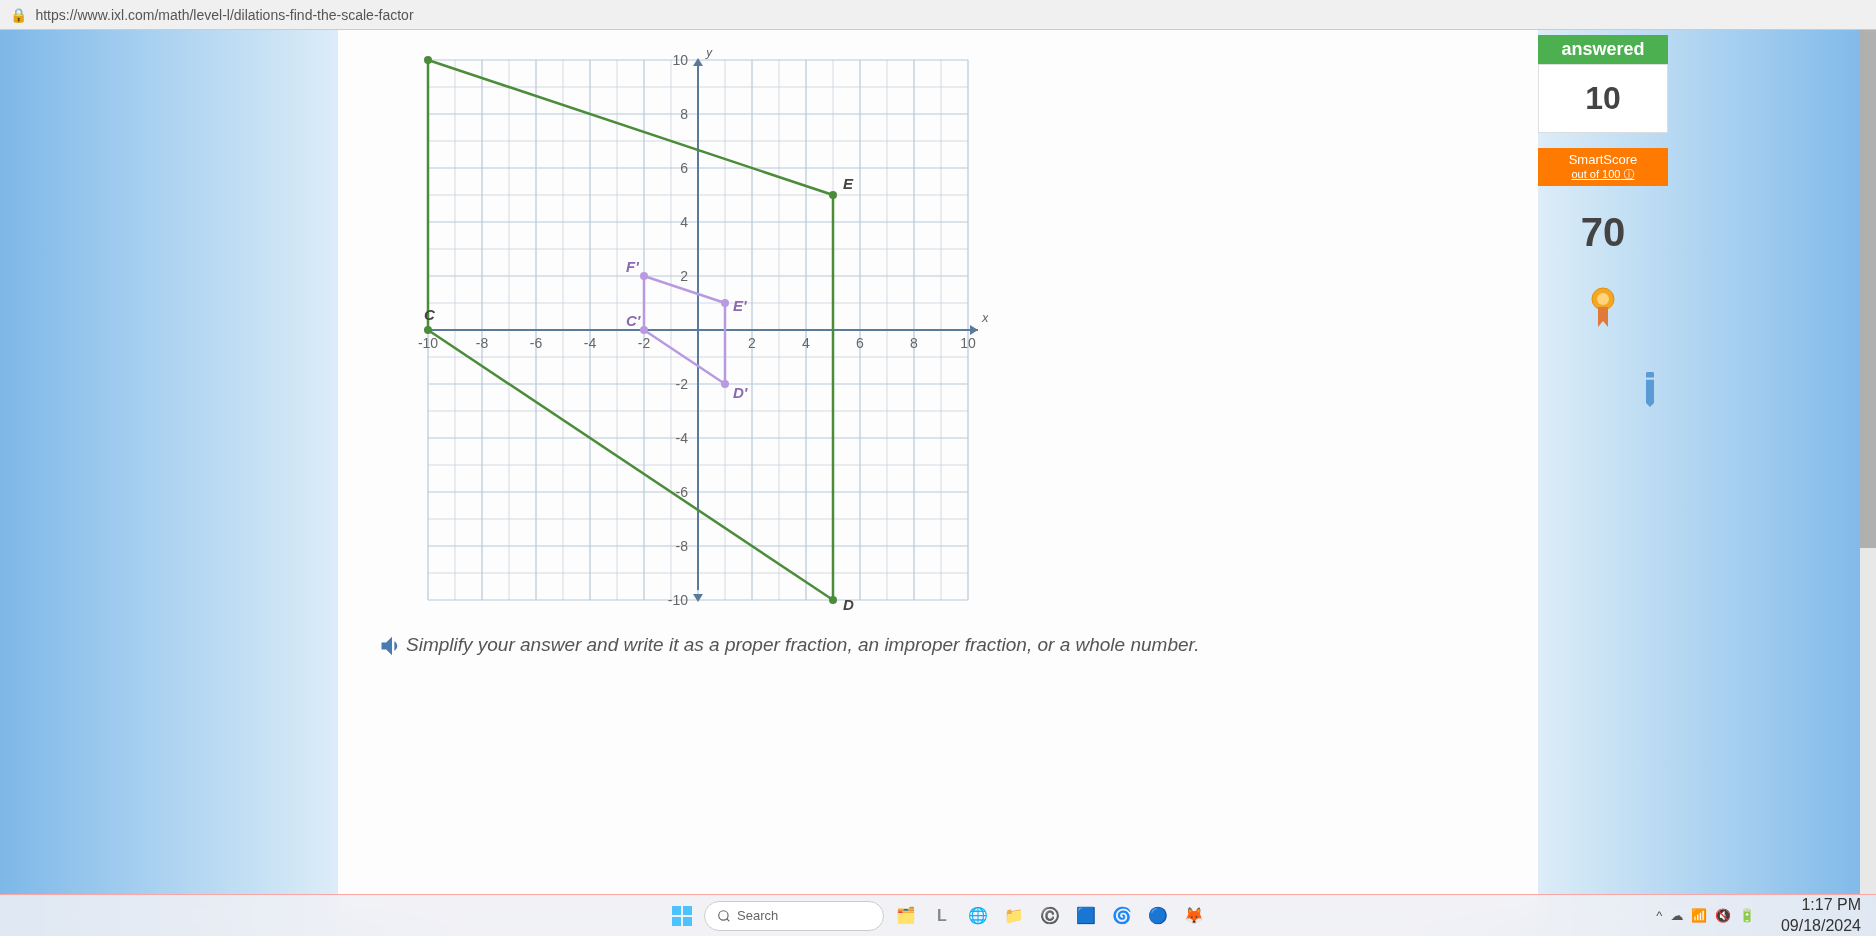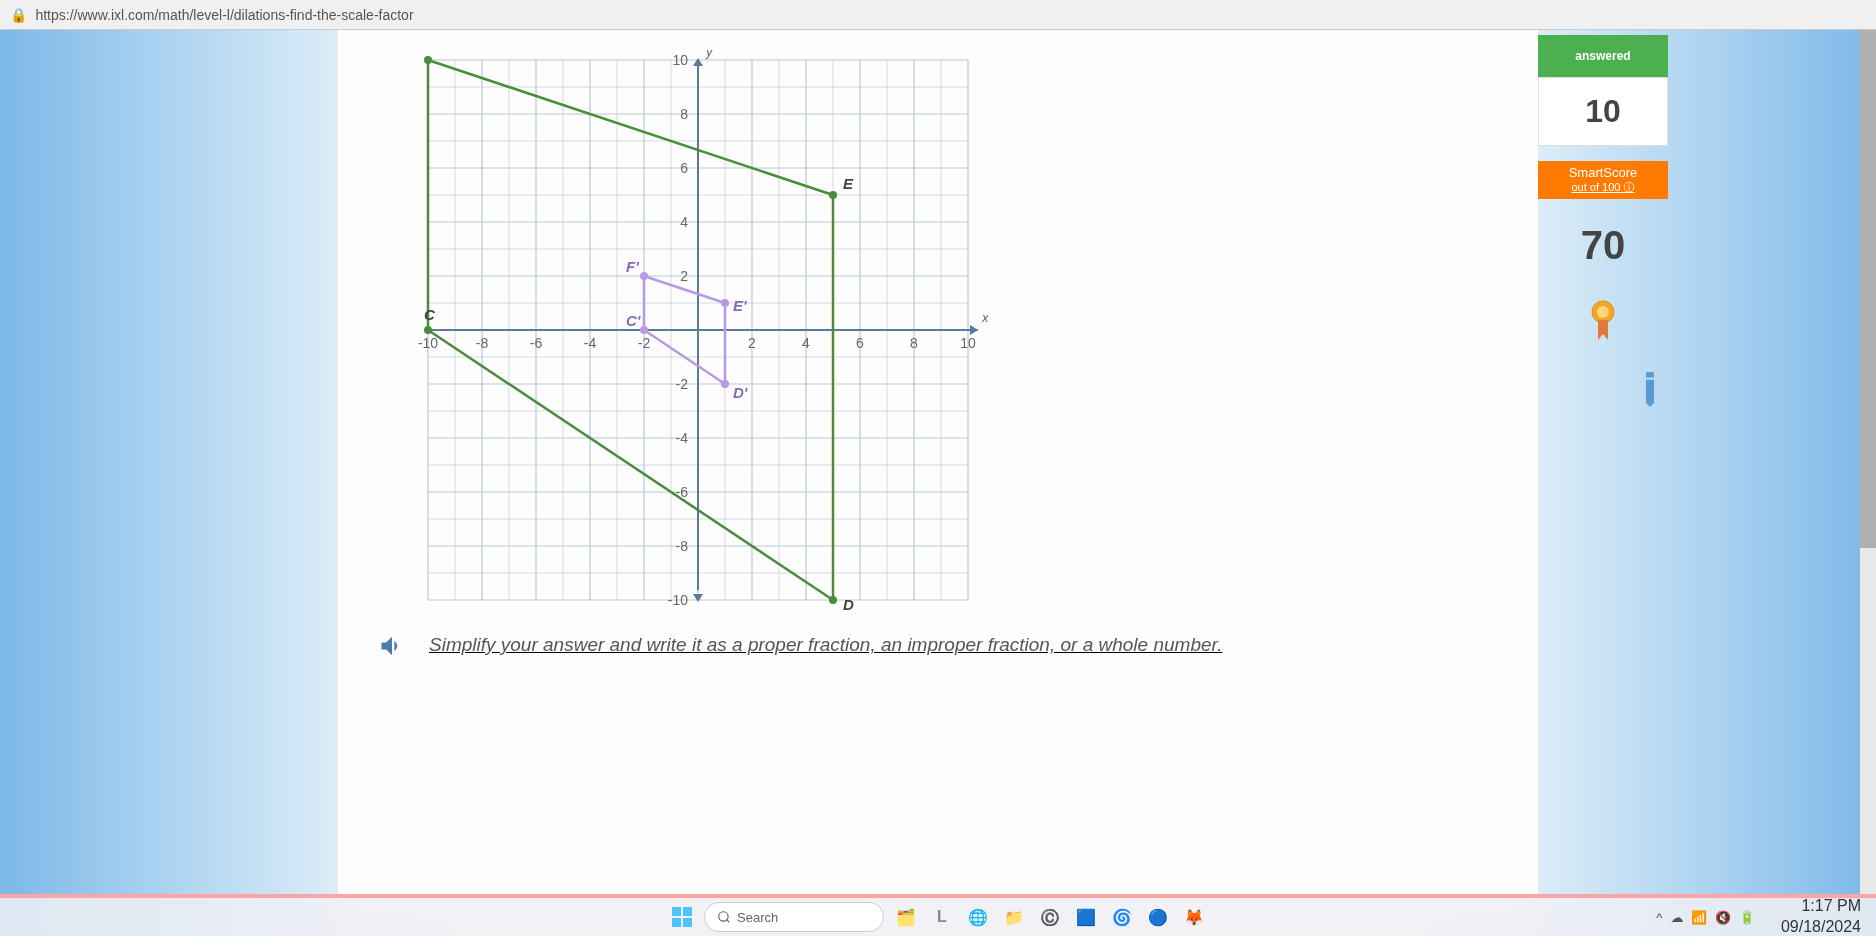--- a/index.html
+++ b/index.html
@@ -52,42 +52,41 @@
 .graph-area {
   position: relative;
   width: 580px;
   height: 560px;
   margin-left: 40px;
 }
 .graph-svg { width: 100%; height: 100%; }
 .bottom-instruction {
   display: flex;
   align-items: center;
-  gap: 23px;
+  gap: 0;
   margin-top: 20px;
   margin-left: 10px;
-  text-decoration: underline;
 }
 .bottom-text {
   font-size: 19px;
   color: #555;
   font-style: italic;
 }
 .sidebar {
   position: absolute;
   top: 5px;
   right: -130px;
   width: 130px;
   text-align: center;
 }
 .answered-badge {
   background: #4caf50;
   color: white;
-  font-size: 12px;
-  padding: 14px 0;
+  font-size: 18px;
+  padding: 4px 0;
   font-weight: bold;
 }
 .stat-box {
   background: #fff;
   border: 1px solid #ddd;
   padding: 15px 0;
   font-size: 32px;
   font-weight: bold;
   color: #444;
 }
@@ -123,21 +122,21 @@
   bottom: 0;
   left: 0;
   right: 0;
   height: 42px;
   background: rgba(240,240,245,0.85);
   backdrop-filter: blur(10px);
   display: flex;
   align-items: center;
   justify-content: center;
   gap: 8px;
-  border-top: 4px solid #fca5a5;
+  border-top: 1px solid #fca5a5;
 }
 .search-box {
   display: flex;
   align-items: center;
   background: #fff;
   border: 1px solid #ccc;
   border-radius: 20px;
   padding: 4px 12px;
   width: 180px;
   height: 30px;

